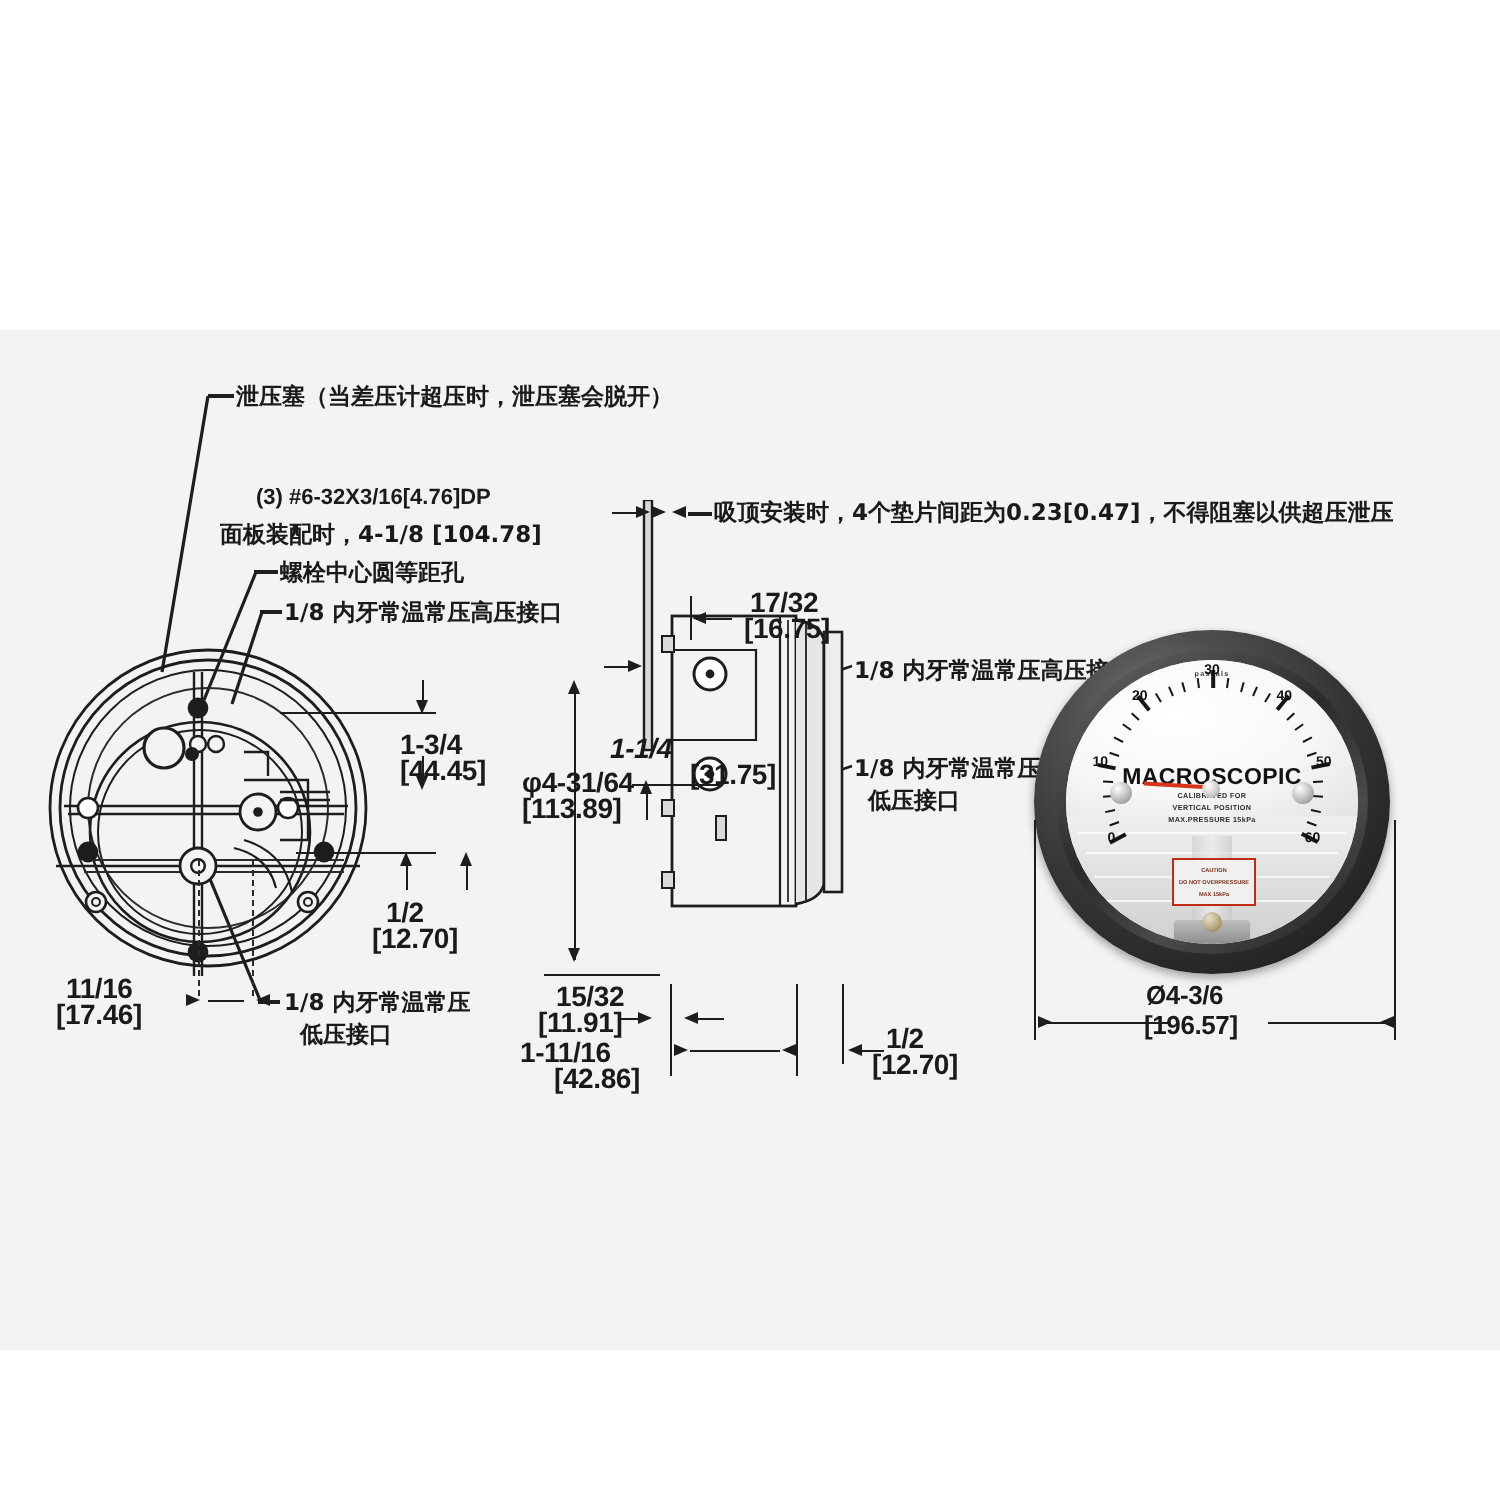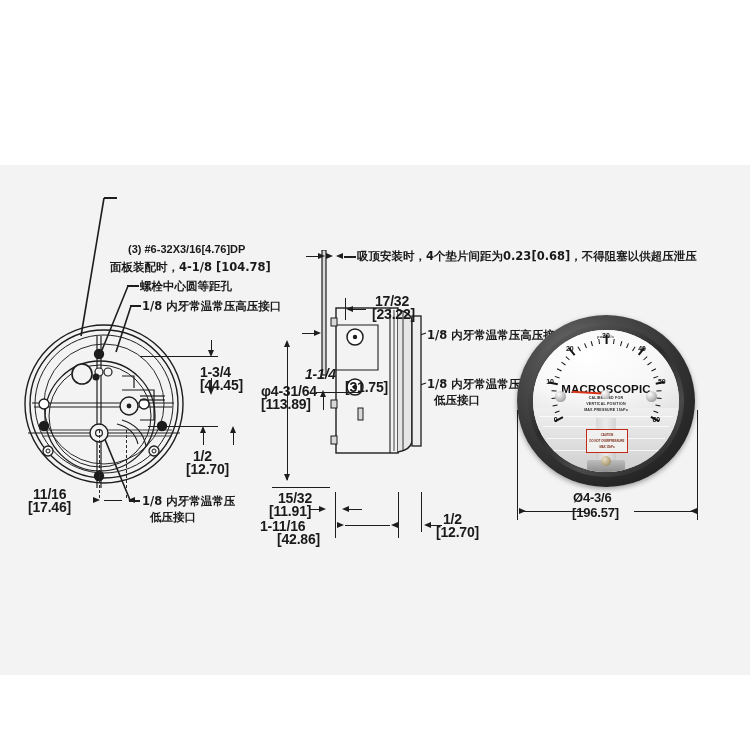--- a/index.html
+++ b/index.html
@@ -118,27 +118,28 @@
   #stem{position:absolute;left:63px;top:88px;width:20px;height:46px;
     background:linear-gradient(90deg,rgba(200,200,200,.5),rgba(235,235,235,.85),rgba(190,190,190,.5));}
 </style>
 </head>
 <body>
 
 <div id="page">
 
   <div id="canvas-band"></div>
 
+  <div class="t note-cn cn" style="left:118px;top:192px;">泄压塞（当差压计超压时，泄压塞会脱开）</div>
   <div class="t note" style="left:128px;top:243px;">(3) #6-32X3/16[4.76]DP</div>
   <div class="t note-cn cn" style="left:110px;top:261px;">面板装配时，4-1/8 [104.78]</div>
   <div class="t note-cn cn" style="left:140px;top:280px;">螺栓中心圆等距孔</div>
   <div class="t note-cn cn" style="left:142px;top:300px;">1/8 内牙常温常压高压接口</div>
   <div class="t note-cn cn" style="left:142px;top:495px;">1/8 内牙常温常压</div>
   <div class="t note-cn cn" style="left:150px;top:511px;">低压接口</div>
-  <div class="t note-cn cn" style="left:357px;top:250px;">吸顶安装时，4个垫片间距为0.23[0.68]，不得阻塞以供超压泄压</div>
+  <div class="t note-cn cn" style="left:357px;top:250px;">吸顶安装时，4个垫片间距为0.23[0.47]，不得阻塞以供超压泄压</div>
   <div class="t note-cn cn" style="left:427px;top:329px;">1/8 内牙常温常压高压接口</div>
   <div class="t note-cn cn" style="left:427px;top:378px;">1/8 内牙常温常压</div>
   <div class="t note-cn cn" style="left:434px;top:394px;">低压接口</div>
 
   <div class="ln h2" style="left:104px;top:197px;width:13px;"></div>
   <div class="abs" style="left:80px;top:197px;width:25px;height:140px;">
     <svg width="25" height="140" style="display:block">
         <line x1="24" y1="1" x2="1" y2="139" stroke="#1d1d1d" stroke-width="1.6"></line>
       </svg>
   </div>
@@ -303,21 +304,21 @@
 
   <div class="ar ar-r" style="left:318px;top:253px;"></div>
   <div class="ln h" style="left:306px;top:256px;width:12px;"></div>
   <div class="ar ar-r" style="left:314px;top:330px;"></div>
   <div class="ln h" style="left:302px;top:333px;width:12px;"></div>
 
   <div class="ln v" style="left:345px;top:298px;height:22px;"></div>
   <div class="ln h" style="left:348px;top:309px;width:18px;"></div>
   <div class="ar ar-l" style="left:346px;top:306px;"></div>
   <div class="t dim" style="left:375px;top:293px;">17/32</div>
-  <div class="t dim" style="left:372px;top:306px;">[23.22]</div>
+  <div class="t dim" style="left:372px;top:306px;">[16.75]</div>
 
   <div class="t dim" style="left:305px;top:366px;font-style:italic;">1-1/4</div>
   <div class="t dim" style="left:301px;top:379px;padding-left:44px;">[31.75]</div>
   <div class="ln h" style="left:316px;top:392px;width:44px;"></div>
   <div class="ln v" style="left:323px;top:394px;height:16px;"></div>
   <div class="ar ar-u" style="left:320px;top:390px;"></div>
 
   <div class="ln v" style="left:287px;top:345px;height:135px;"></div>
   <div class="ar ar-u" style="left:284px;top:340px;"></div>
   <div class="ar ar-d" style="left:284px;top:474px;"></div>

